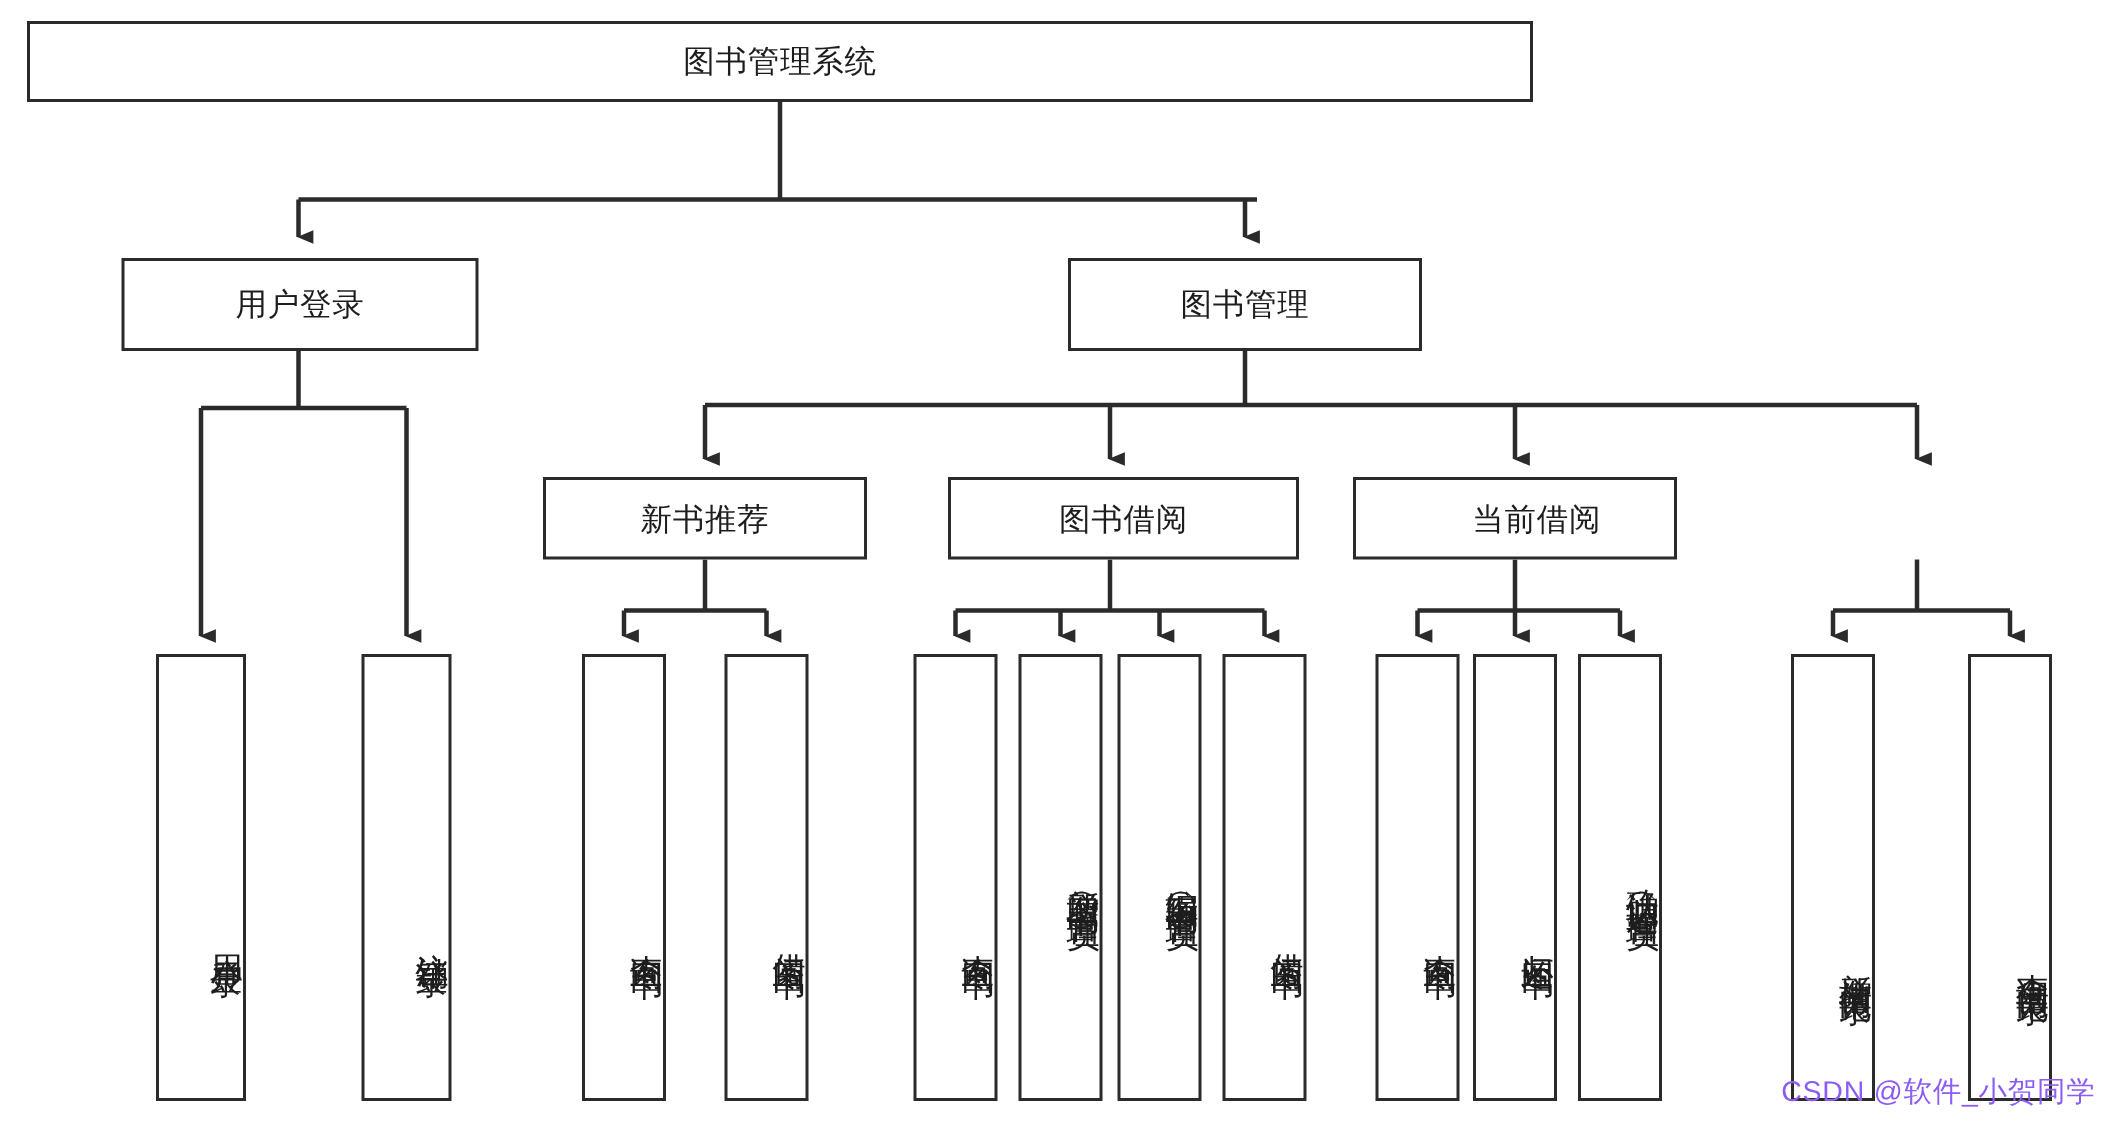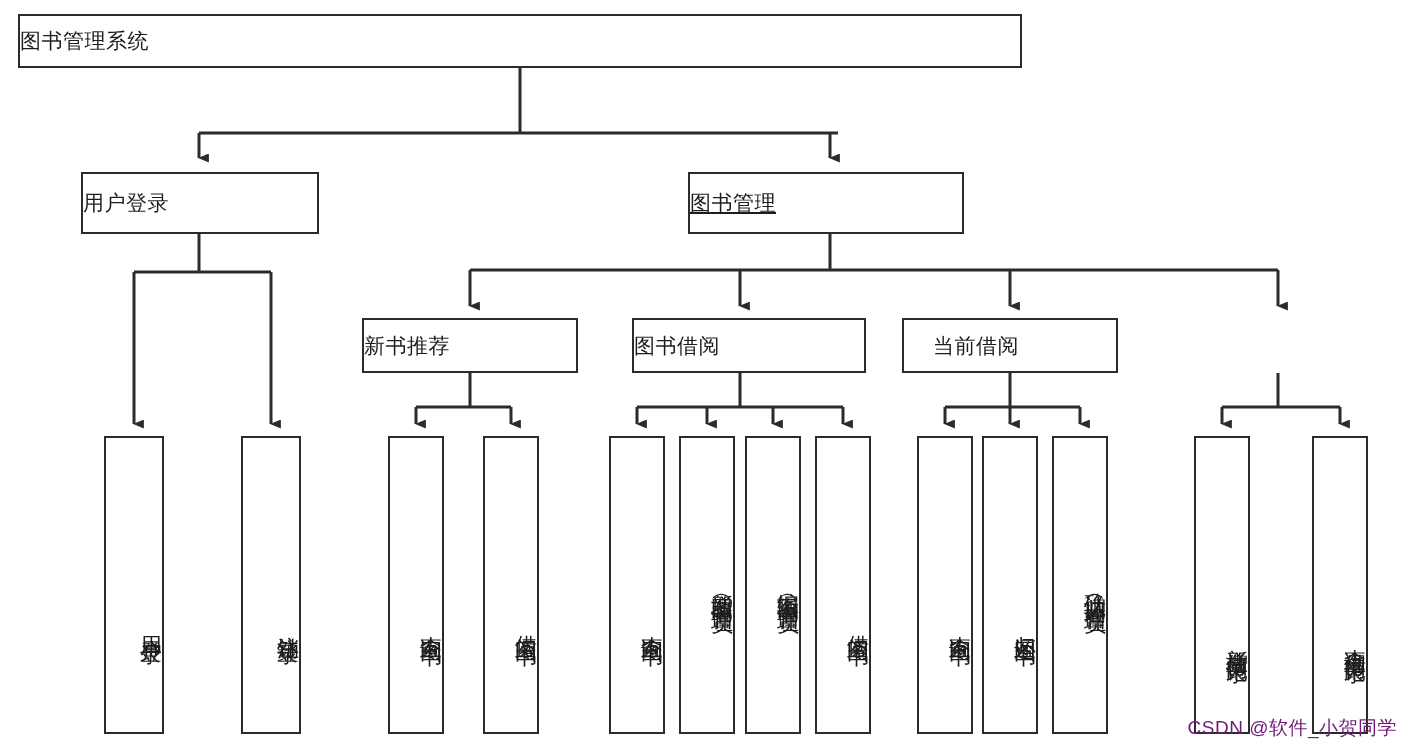--- a/index.html
+++ b/index.html
@@ -25,21 +25,21 @@
     height: 747px;
     pointer-events: none;
   }
   .node {
     position: absolute;
     box-sizing: border-box;
     border: 2px solid #2b2b2b;
     background: #ffffff;
     display: flex;
     align-items: center;
-    justify-content: flex-start;
+    justify-content: center;
     color: #1d1d1d;
   }
   .node.horiz {
     font-size: 21px;
     letter-spacing: 0.5px;
   }
   .node.vert {
     writing-mode: vertical-rl;
     text-orientation: upright;
     font-size: 22px;
@@ -57,21 +57,21 @@
   }
   .node-label {
     display: block;
     white-space: nowrap;
   }
   #watermark {
     position: absolute;
     right: 8px;
     bottom: 6px;
     font-size: 19px;
-    color: #701a75;
+    color: #8b5cf6;
     white-space: nowrap;
     letter-spacing: 0.5px;
   }
 </style>
 </head>
 <body>
 
 <div id="canvas">
 
   <svg id="wires" viewBox="0 0 1405 747" width="1405" height="747" xmlns="http://www.w3.org/2000/svg">
@@ -124,21 +124,21 @@
     </g>
   </svg>
 
   <div class="node horiz" style="left: 18px; top: 14px; width: 1004px; height: 54px;">
     <span class="node-label">图书管理系统</span>
   </div>
 
   <div class="node horiz" style="left: 81px; top: 172px; width: 238px; height: 62px;">
     <span class="node-label">用户登录</span>
   </div>
-  <div class="node horiz" style="left: 688px; top: 172px; width: 276px; height: 62px; text-decoration: underline;">
+  <div class="node horiz" style="left: 712px; top: 172px; width: 236px; height: 62px;">
     <span class="node-label">图书管理</span>
   </div>
 
   <div class="node horiz" style="left: 362px; top: 318px; width: 216px; height: 55px;">
     <span class="node-label">新书推荐</span>
   </div>
   <div class="node horiz" style="left: 632px; top: 318px; width: 234px; height: 55px;">
     <span class="node-label">图书借阅</span>
   </div>
   <div class="node horiz" style="left: 902px; top: 318px; width: 216px; height: 55px; padding-left: 29px;">

